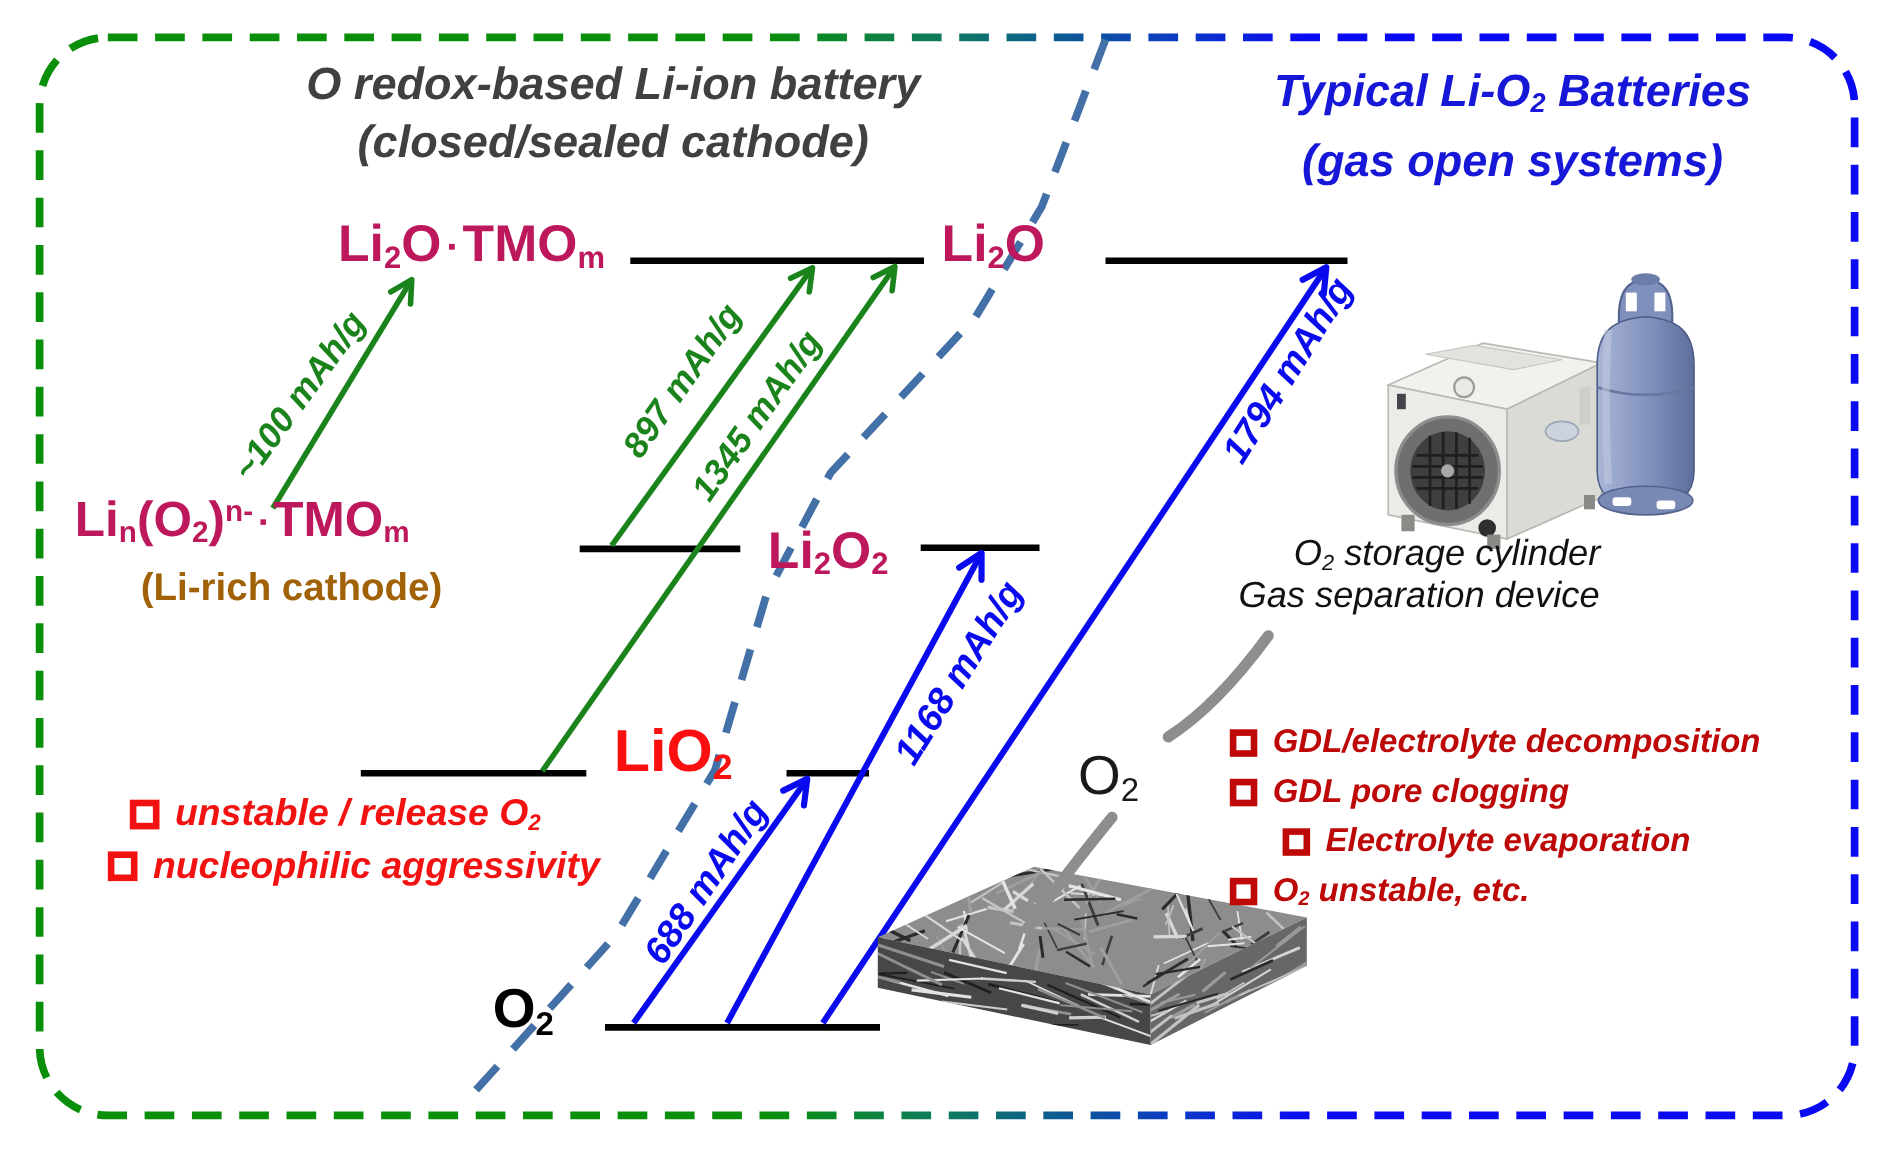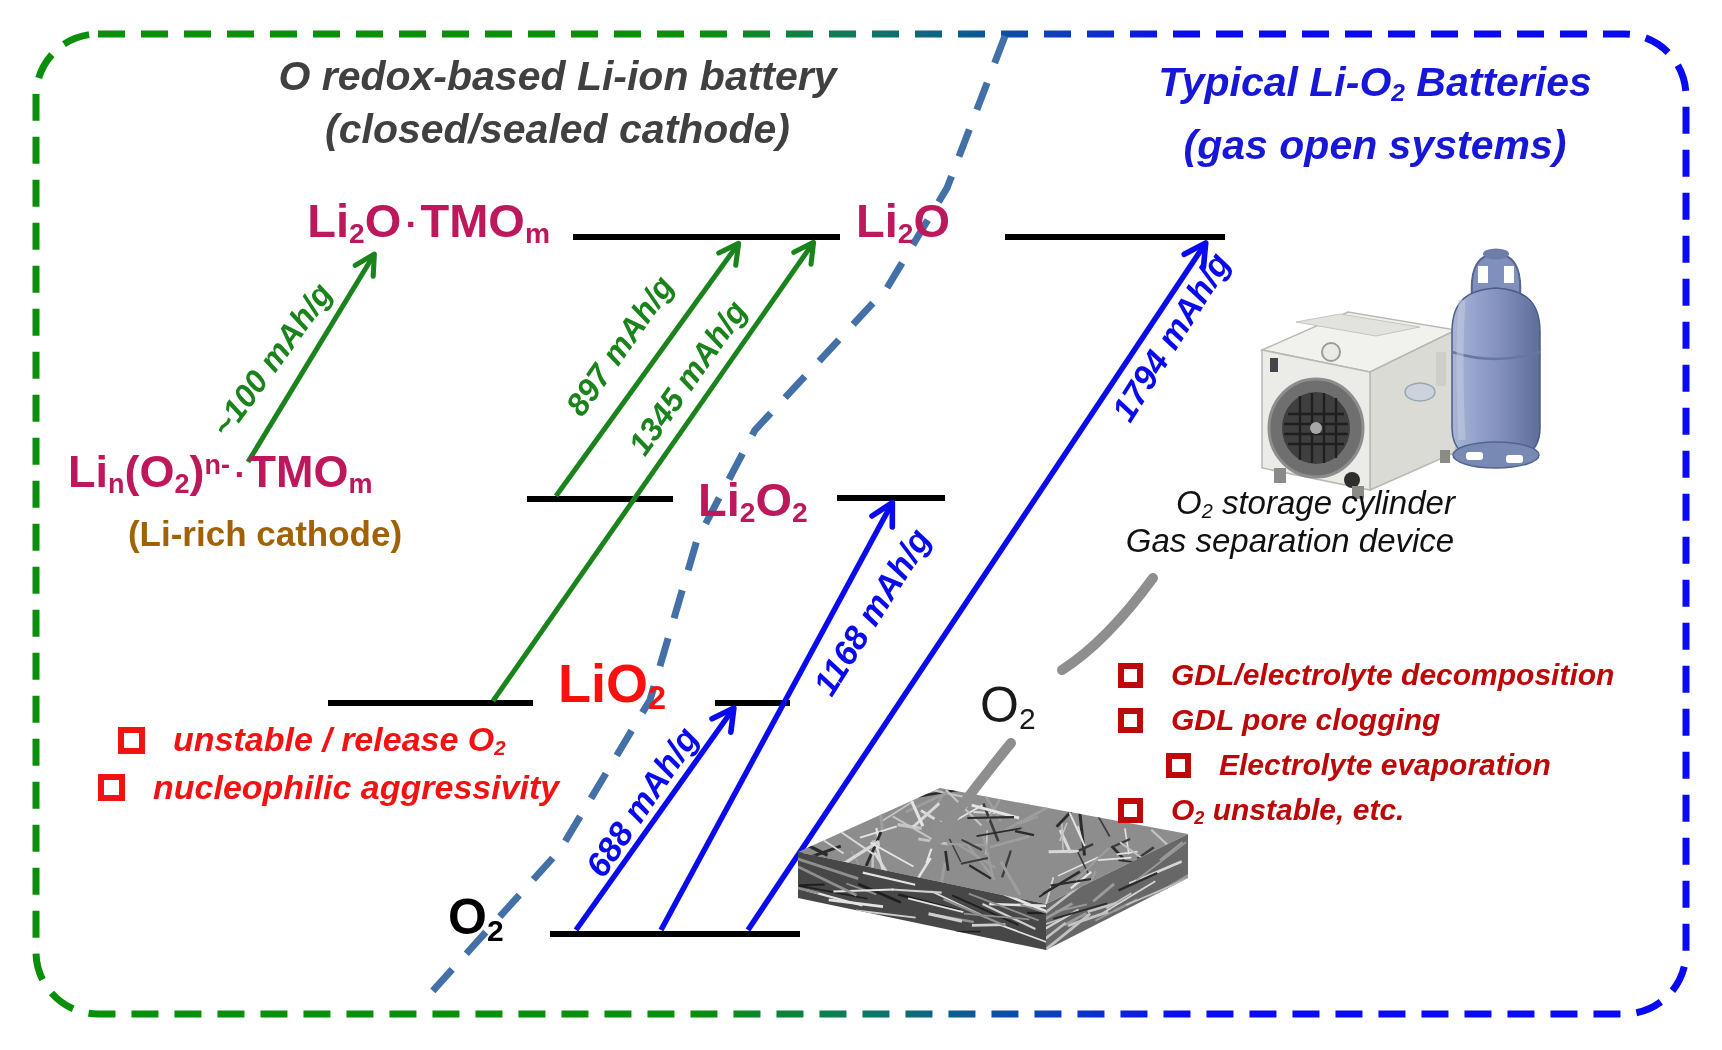--- a/index.html
+++ b/index.html
@@ -14,21 +14,21 @@
   .title-green{color:#404040;}
   .title-blue{color:#1717d8;}
   .formula{font-weight:bold;font-size:47px;color:#be185d;}
   .lio2red{font-weight:bold;font-size:54px;color:#fb0f0f;}
   .o2bold{font-weight:bold;font-size:50px;color:#000;}
   .o2thin{font-weight:normal;font-size:50px;color:#1a1a1a;}
   .note{font-weight:bold;font-size:35px;color:#a16207;text-align:center;}
   .cap-label{font-weight:bold;font-style:italic;transform-origin:center;}
   .cap-green{color:#1b831b;font-size:32px;}
   .cap-blue{color:#0a0aee;font-size:34px;}
-  .warnrow{display:flex;align-items:center;gap:28px;}
+  .warnrow{display:flex;align-items:center;gap:14px;}
   .bullet{border:6px solid #f31212;width:15px;height:15px;flex:0 0 auto;}
   .bullet-dark{border:6px solid #bf0909;width:13px;height:13px;flex:0 0 auto;}
   .warn-left{font-size:34px;font-weight:bold;font-style:italic;color:#f31212;}
   .warn-right{font-size:30px;font-weight:bold;font-style:italic;color:#bd0808;}
   .caption{font-style:italic;font-size:33px;color:#111;text-align:center;}
 </style>
 </head>
 <body>
 
 <div id="fig">

